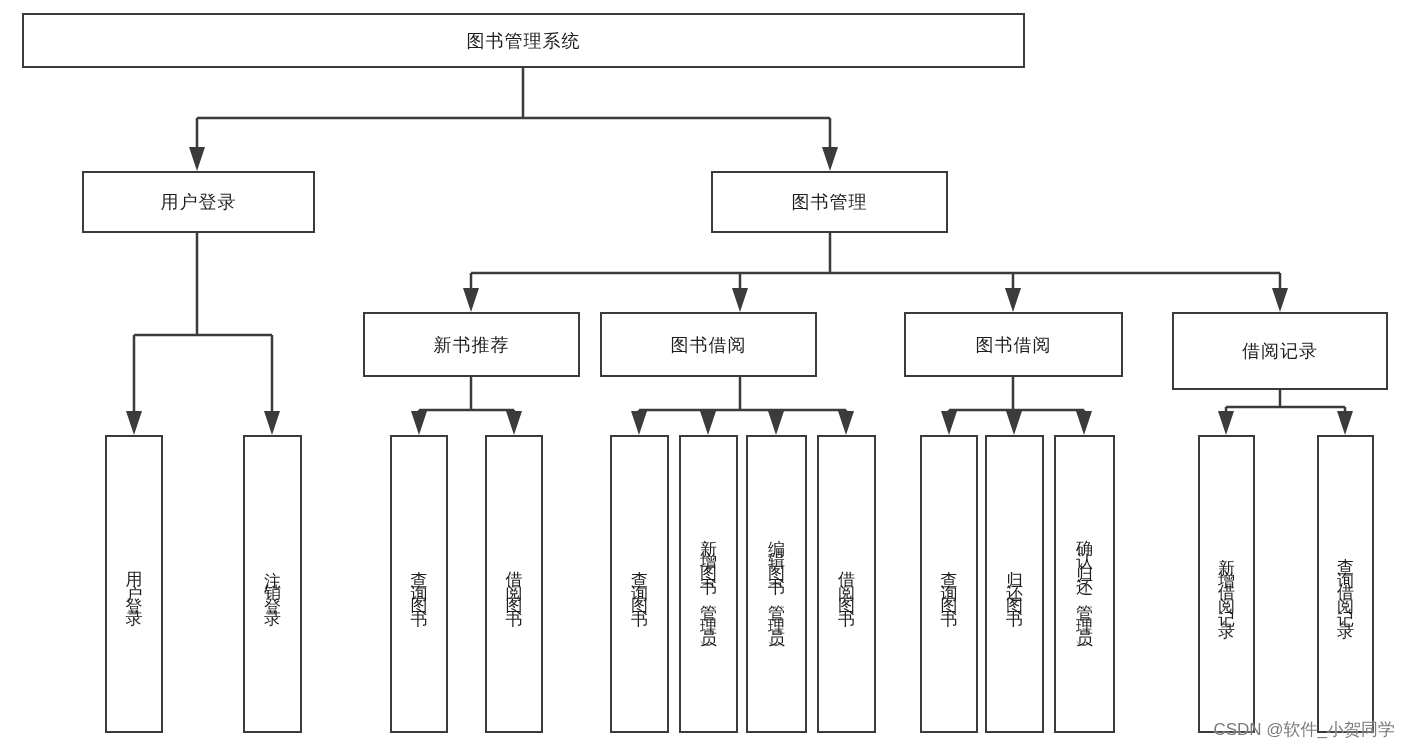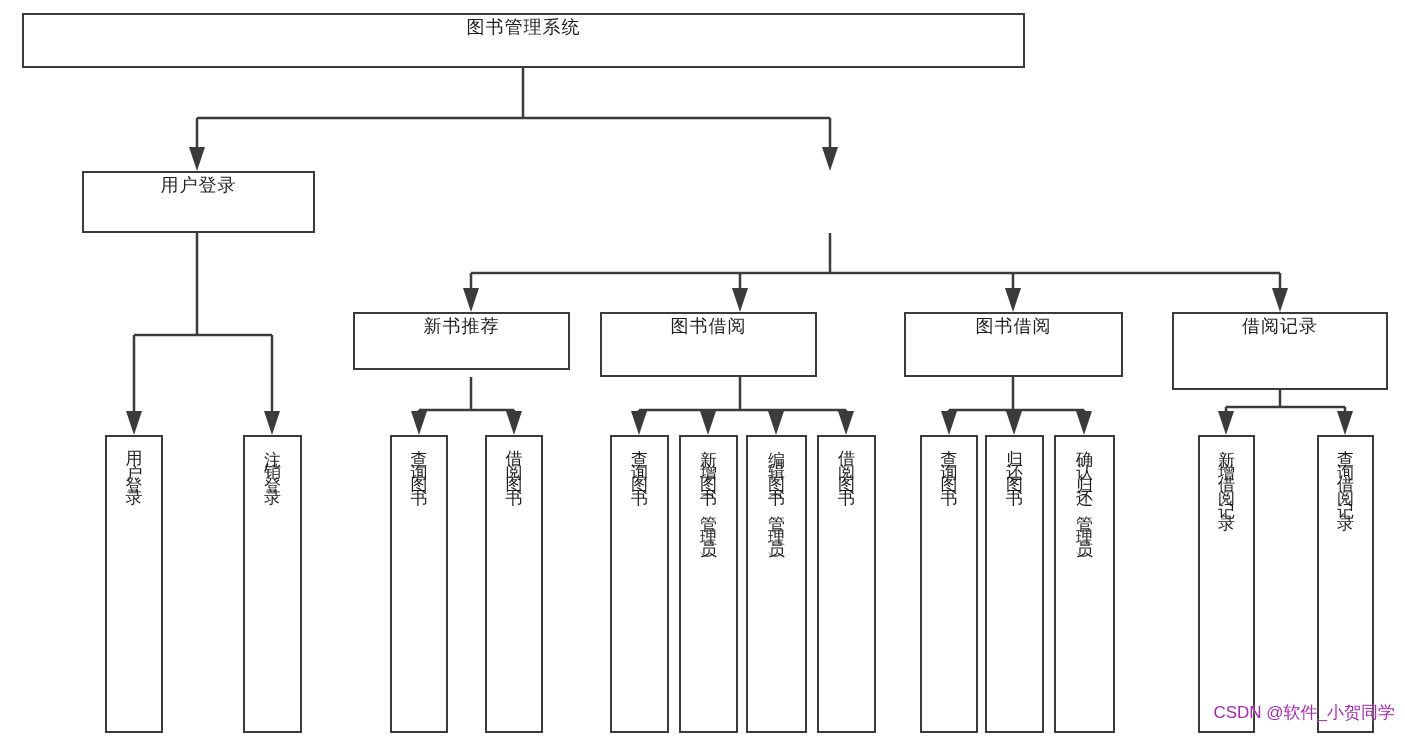--- a/index.html
+++ b/index.html
@@ -15,38 +15,39 @@
     position: absolute;
     left: 0; top: 0;
     width: 1405px; height: 747px;
   }
   .box {
     position: absolute;
     box-sizing: border-box;
     border: 2px solid #3b3b3b;
     background: #ffffff;
     display: flex;
+    align-items: center;
     justify-content: center;
     color: #1d1d1d;
   }
   .box.h { font-size: 18px; letter-spacing: 1px; }
   .box.leaf { font-size: 17px; }
   .vtext {
     writing-mode: vertical-rl;
     text-orientation: mixed;
     letter-spacing: 13px;
     line-height: 1;
     white-space: nowrap;
   }
   .watermark {
     position: absolute;
     right: 10px;
-    bottom: 23px;
+    bottom: 6px;
     font-size: 17px;
-    color: #a21caf;
+    color: #737373;
     opacity: 0.95;
     text-shadow: 0 0 2px #ffffff;
   }
 </style>
 </head>
 <body>
 
 <div class="canvas">
 
   <svg class="connectors" width="1405" height="747" viewBox="0 0 1405 747" xmlns="http://www.w3.org/2000/svg">
@@ -99,22 +100,25 @@
     </g>
   </svg>
 
   <div class="box h" style="left:22px;top:13px;width:1003px;height:55px">
     <span>图书管理系统</span>
   </div>
 
   <div class="box h" style="left:82px;top:171px;width:233px;height:62px">
     <span>用户登录</span>
   </div>
+  <div class="box h" style="left:711px;top:171px;width:237px;height:62px">
+    <span>图书管理</span>
+  </div>
 
-  <div class="box h" style="left:353px;top:312px;width:217px;height:58px">
+  <div class="box h" style="left:363px;top:312px;width:217px;height:65px">
     <span>新书推荐</span>
   </div>
   <div class="box h" style="left:600px;top:312px;width:217px;height:65px">
     <span>图书借阅</span>
   </div>
   <div class="box h" style="left:904px;top:312px;width:219px;height:65px">
     <span>图书借阅</span>
   </div>
   <div class="box h" style="left:1172px;top:312px;width:216px;height:78px">
     <span>借阅记录</span>

